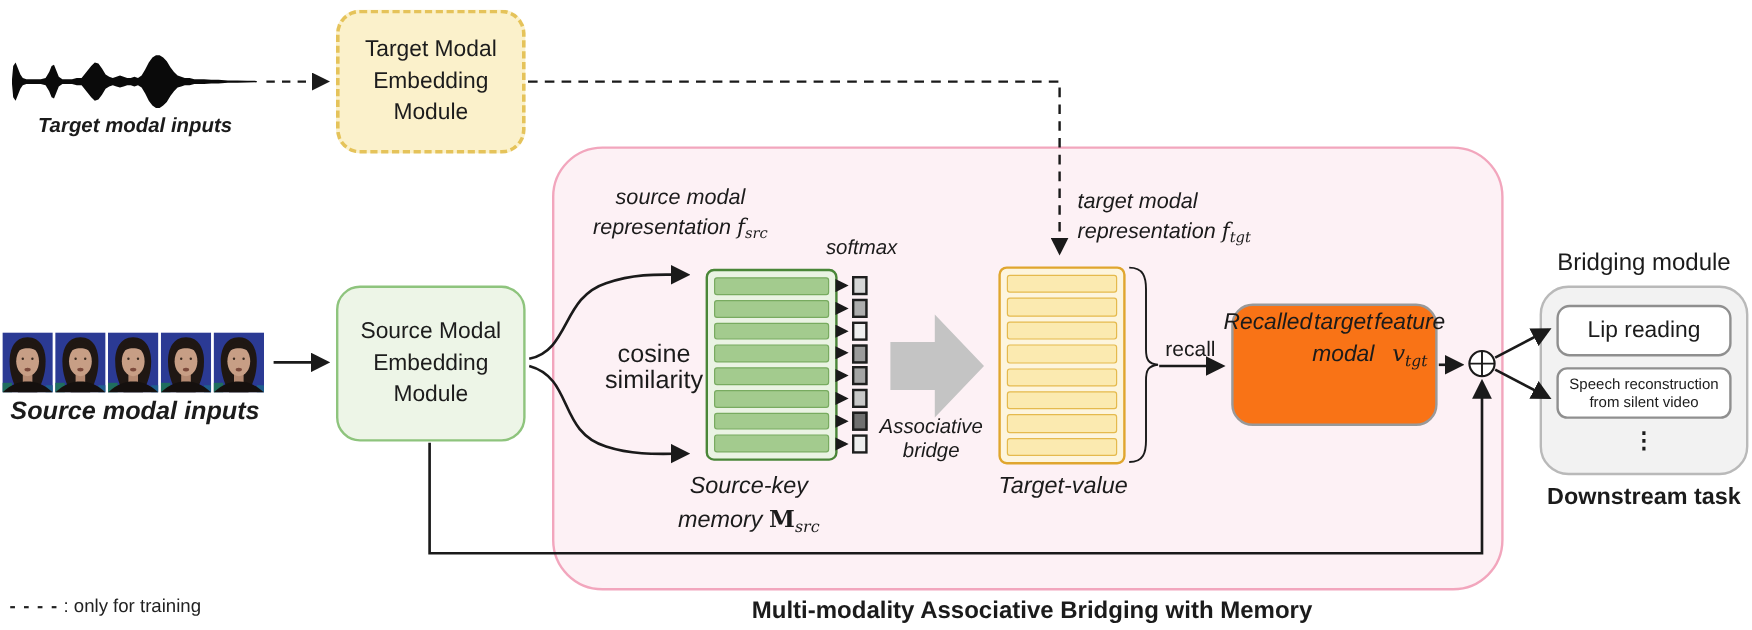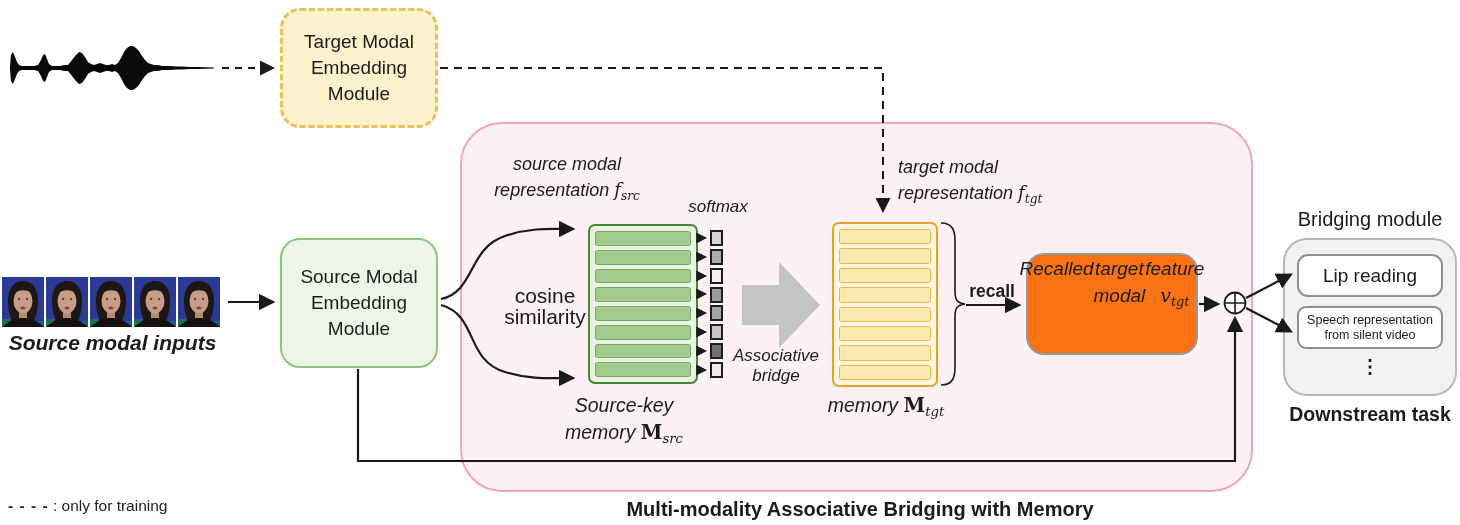--- a/index.html
+++ b/index.html
@@ -53,20 +53,21 @@
 </head>
 <body>
 
 <div class="canvas">
 
   <div class="abs bridge-box"></div>
 
   <svg class="abs" style="left:6px;top:40px;" width="212" height="56" viewBox="0 0 212 56">
     <path fill="#0a0a0a" d="M4,26 L5,15 L7,12 L9,17 L11,22 L13,25 L16,26 L20,26 L24,26 L28,26 L32,25 L35,20 L37,15 L39,14 L41,19 L43,24 L46,26 L50,26 L54,26 L58,25 L62,25 L66,20 L70,15 L73,12 L76,13 L79,17 L82,22 L85,24 L88,25 L91,24 L94,23 L97,24 L100,25 L103,25 L106,24 L109,25 L112,23 L115,18 L118,12 L121,8 L124,6 L127,6 L130,8 L133,11 L136,16 L139,20 L142,23 L145,24 L148,25 L152,25 L156,26 L160,26 L164,26 L170,26.5 L176,26.5 L184,27 L192,27 L200,27.2 L208,27.4 L208,28.6 L200,28.8 L192,29 L184,29 L176,29.5 L170,29.5 L164,30 L160,30 L156,30 L152,31 L148,31 L145,32 L142,33 L139,36 L136,40 L133,45 L130,48 L127,50 L124,50 L121,48 L118,44 L115,38 L112,33 L109,31 L106,32 L103,31 L100,31 L97,32 L94,33 L91,32 L88,31 L85,32 L82,34 L79,39 L76,43 L73,44 L70,41 L66,36 L62,31 L58,31 L54,30 L50,30 L46,30 L43,32 L41,37 L39,42 L37,41 L35,36 L32,31 L28,30 L24,30 L20,30 L16,30 L13,31 L11,34 L9,39 L7,44 L5,41 L4,30 Z"></path>
   </svg>
+  <div class="abs lbl ctr bold ital" style="left:10px;top:95px;width:205px;font-size:17px;">Target modal inputs</div>
 
   <div class="abs frames">
     <svg class="frame" viewBox="0 0 42 50">
         <rect width="42" height="50" fill="#2b3a94"></rect>
         <rect x="0" y="42" width="8" height="8" fill="#1f6e5e"></rect>
         <rect x="36" y="44" width="6" height="6" fill="#1f5e8e"></rect>
         <path d="M21,4 C10,4 6,14 6,24 C6,36 10,44 13,50 L29,50 C32,44 36,36 36,24 C36,14 32,4 21,4 Z" fill="#1f1713"></path>
         <rect x="17" y="33" width="8" height="9" fill="#b58a72"></rect>
         <path d="M0,50 C8,43 14,41 21,41 C28,41 34,43 42,50 Z" fill="#15100e"></path>
         <ellipse cx="21" cy="24" rx="9.5" ry="12.5" fill="#c79e85"></ellipse>
@@ -190,34 +191,34 @@
   <div class="abs ctr ital" style="left:726px;top:346px;width:100px;font-size:17px;line-height:20px;">
     <div>Associative</div>
     <div>bridge</div>
   </div>
 
   <div class="abs ctr ital" style="left:549px;top:392px;width:150px;font-size:19.5px;line-height:27px;">
     <div>Source-key</div>
     <div><span>memory </span><span class="mvb">M</span><span class="ms">src</span></div>
   </div>
   <div class="abs ctr ital" style="left:811px;top:392px;width:150px;font-size:19.5px;line-height:27px;">
-    <div><span>memory </span><span class="mvb">M</span><span class="ms">tgt</span></div>
-  </div>
-
-  <div class="abs ctr" style="left:957px;top:281px;width:70px;font-size:17.5px;font-weight:bold;">recall</div>
+    <div>Target-value</div>
+  </div>
+
+  <div class="abs ctr" style="left:957px;top:281px;width:70px;font-size:17.5px;">recall</div>
   <div class="abs recalled-box">
     <div>Recalled</div>
     <div>target modal</div>
     <div><span>feature </span><span class="mv">v</span><span class="ms">tgt</span></div>
   </div>
 
   <div class="abs ctr" style="left:1283px;top:208px;width:174px;font-size:20px;">Bridging module</div>
   <div class="abs backend-box"></div>
   <div class="abs task-box t0">Lip reading</div>
-  <div class="abs task-box t1">Speech representation from silent video</div>
+  <div class="abs task-box t1">Speech reconstruction from silent video</div>
   <div class="abs ctr bold" style="left:1283px;top:355px;width:174px;font-size:19px;">⋮</div>
   <div class="abs ctr bold" style="left:1283px;top:403px;width:174px;font-size:19.5px;">Downstream task</div>
 
   <div class="abs ctr bold" style="left:560px;top:498px;width:600px;font-size:20px;">Multi-modality Associative Bridging with Memory</div>
   <div class="abs" style="left:8px;top:497px;font-size:15.5px;color:#222;">
     <span style="font-weight:600;letter-spacing:1px;">- - - -</span>
     <span>:</span>
     <span>only for training</span>
   </div>
 

